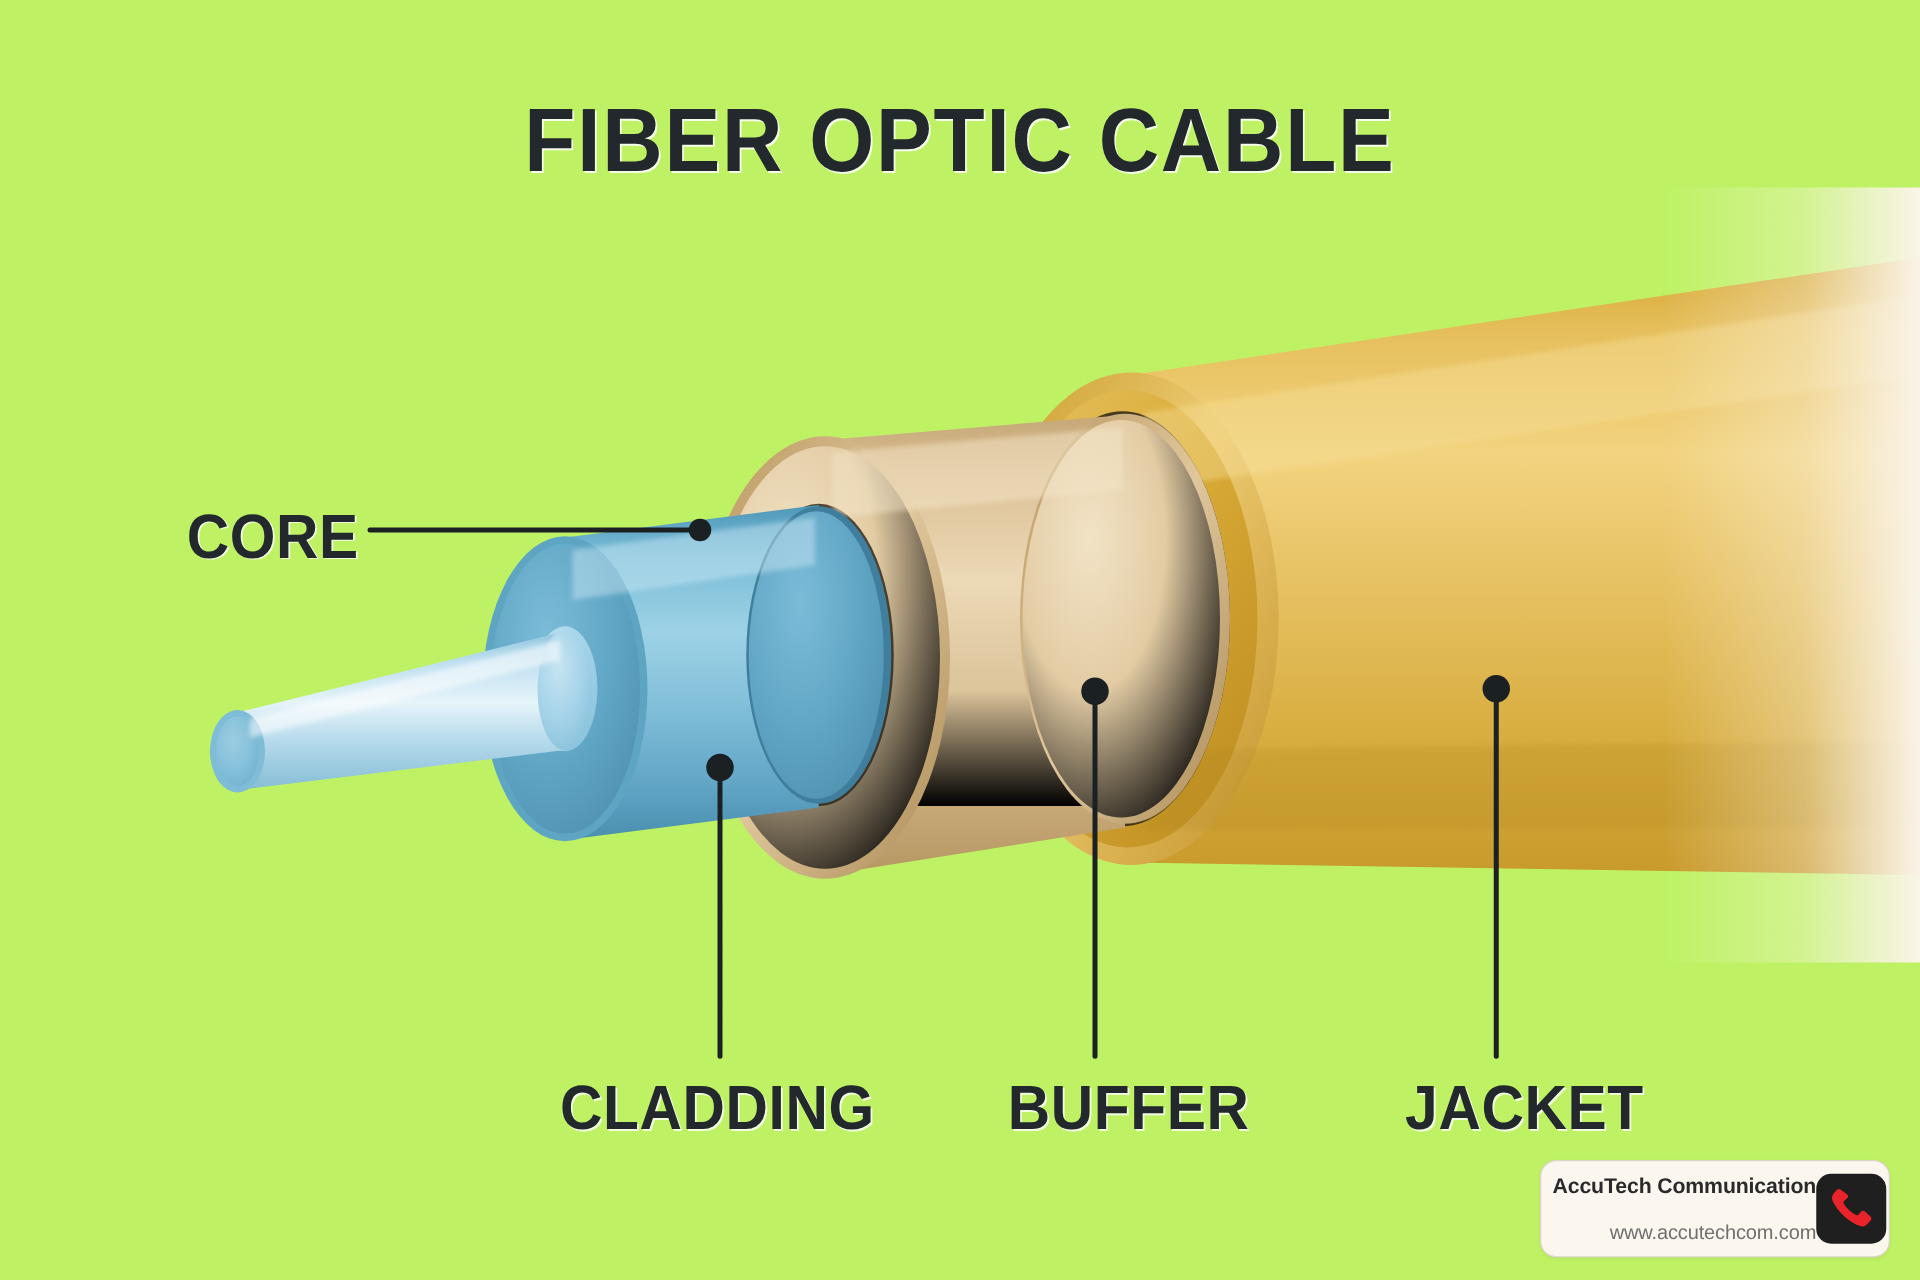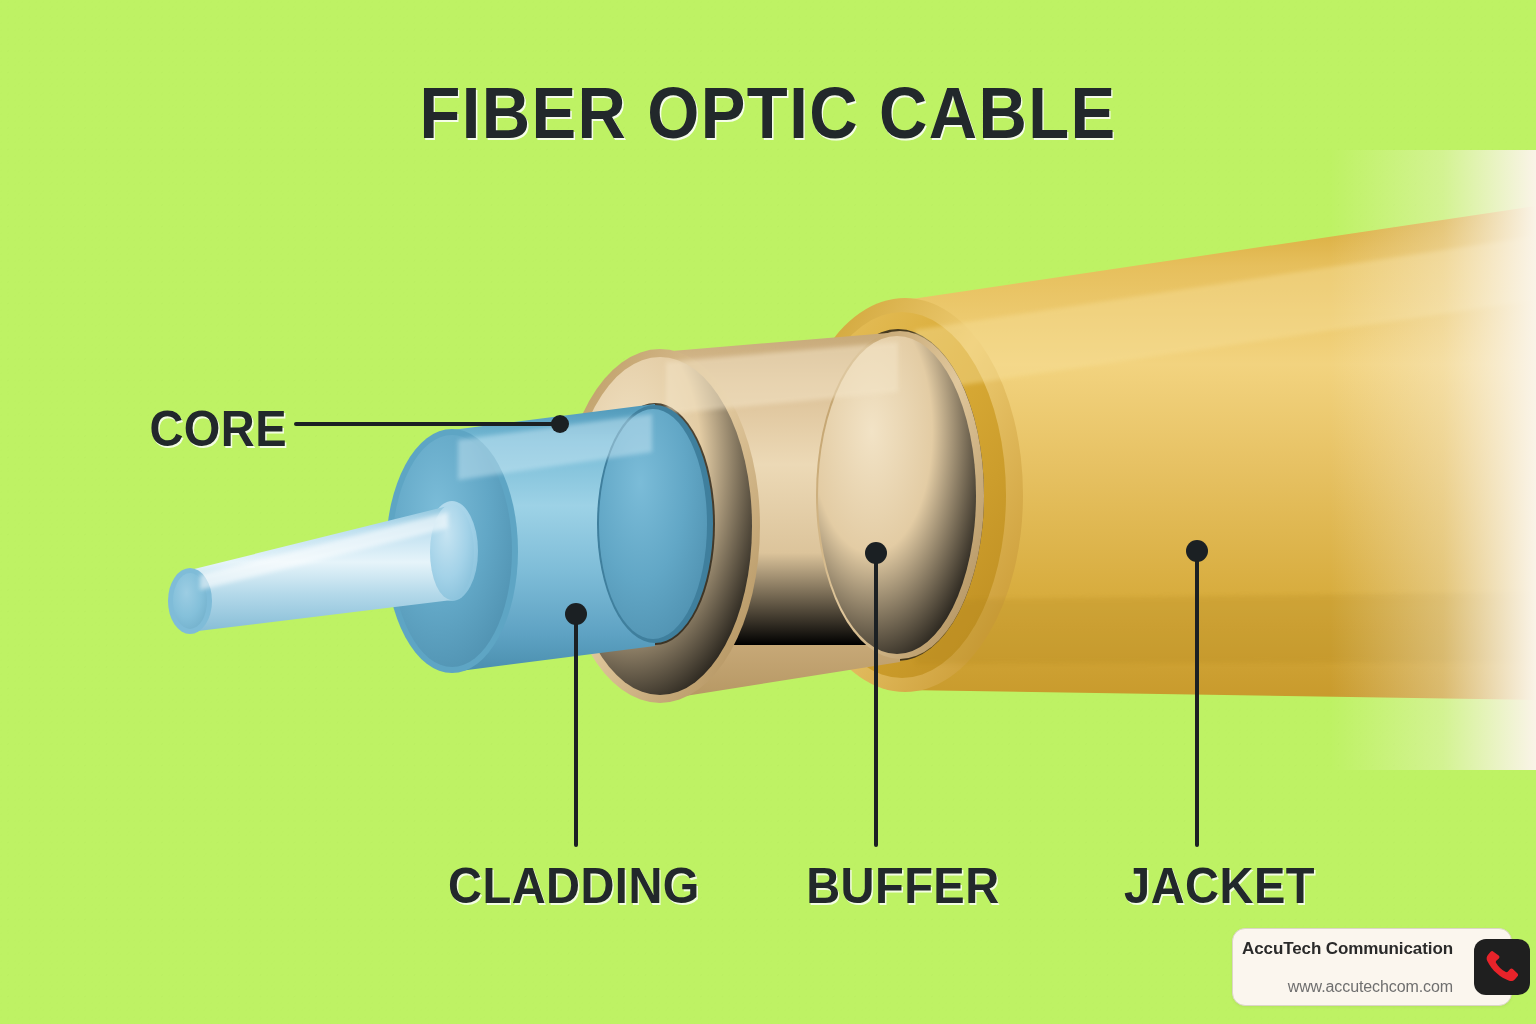--- a/index.html
+++ b/index.html
@@ -78,21 +78,21 @@
     width: 280px;
     height: 78px;
     background: #fbf6ee;
     border: 1px solid #dcd5c8;
     border-radius: 13px;
     display: flex;
     align-items: center;
     padding: 0 9px;
     box-shadow: 0 1px 3px rgba(0,0,0,0.06);
   }
-  #logo-text { flex: 1; text-align: right; padding-right: 21px; }
+  #logo-text { flex: 1; text-align: right; padding-right: 0; }
   #logo-name {
     font-size: 17px;
     font-weight: 700;
     color: #2a2a2a;
     letter-spacing: -0.1px;
     white-space: nowrap;
   }
   #logo-url {
     font-size: 16px;
     color: #6f6f6f;

